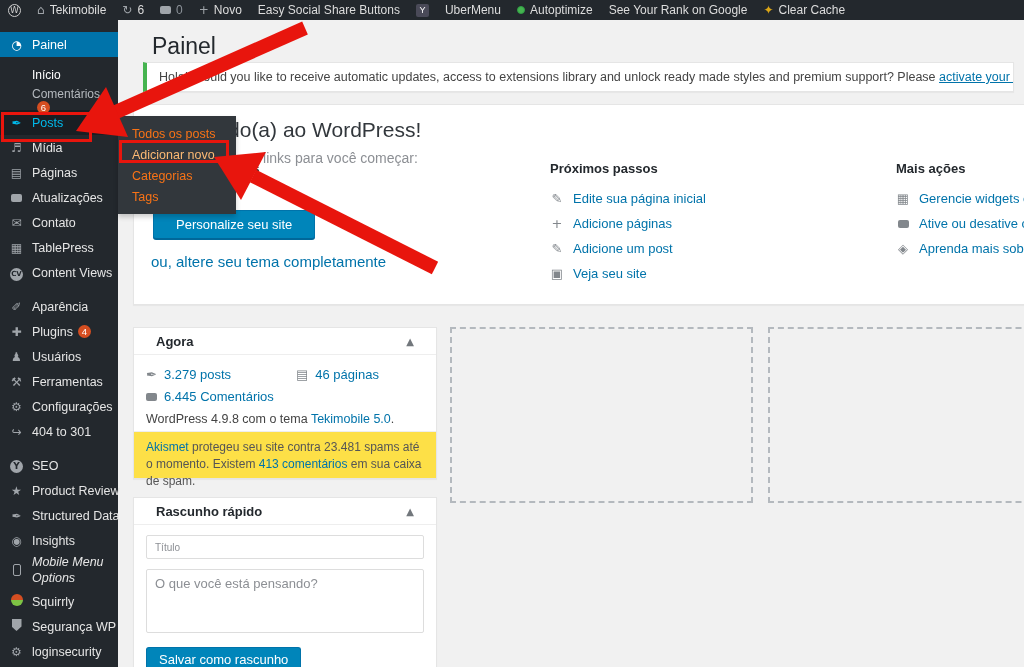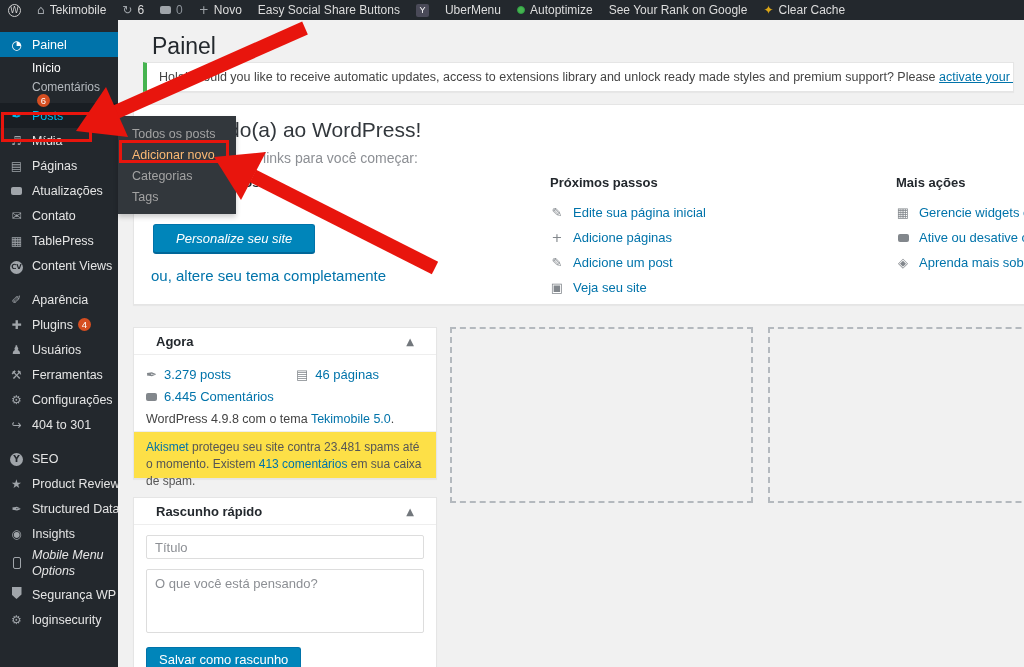--- a/index.html
+++ b/index.html
@@ -23,54 +23,54 @@
 
   
   #sidebar { position:absolute; top:20px; left:0; width:118px; height:647px; background:#23282d; z-index:20; padding-top:12px; }
   .mi { display:flex; align-items:center; height:25px; padding:0 8px 0 9px; color:#e5e5e5; cursor:pointer; }
   .mi .ic { width:15px; margin-right:8px; color:#a0a5aa; font-size:12px; text-align:center; flex:0 0 15px; font-family:"DejaVu Sans",sans-serif; }
   .mi .lb { font-size:12.5px; white-space:nowrap; }
   .mi.sel { background:#0073aa; color:#fff; }
   .mi.sel .ic { color:#fff; }
   .mi.hov { background:#191e23; color:#00b9eb; }
   .mi.hov .ic { color:#00b9eb; }
-  .sub { padding:2px 0 6px 0; }
+  .sub { padding:9px 0 6px 0; }
   .sub .si { display:block; padding:2px 8px 2px 32px; font-size:12px; color:#b4b9be; height:19px; cursor:pointer; }
   .sub .si.cur { color:#fff; }
   .badge { display:inline-block; background:#d54e21; color:#fff; border-radius:9px; font-size:9.5px; line-height:13px; min-width:13px; padding:0 3px; text-align:center; margin-left:5px; vertical-align:1px; }
   .sep { height:9px; }
   .mi.tall { height:36px; }
   .mi.tall .lb { white-space:normal; line-height:1.25;font-style:italic; }
   .cvball { width:13px; height:13px; border-radius:50%; background:#a0a5aa; color:#23282d; font-size:7px; font-weight:bold; line-height:13px; text-align:center; display:inline-block; }
   .phone { width:8px; height:12px; border:1.5px solid #a0a5aa; border-radius:2px; display:inline-block; }
   .shield { width:10px; height:12px; background:#a0a5aa; clip-path:polygon(0 0,100% 0,100% 62%,50% 100%,0 62%); display:inline-block; }
   .squi { width:12px; height:12px; border-radius:50%; background:linear-gradient(180deg,#d54e21 0 50%,#7ec344 50% 100%); display:inline-block; }
   .ysid { width:13px; height:13px; border-radius:50%; background:#a0a5aa; color:#23282d; font-size:9px; font-weight:bold; line-height:13px; text-align:center; display:inline-block; }
 
   
   #flyout { position:absolute; left:118px; top:116px; width:118px; background:#32373c; z-index:30; padding:7px 0; box-shadow:0 3px 5px rgba(0,0,0,.2); }
-  #flyout .fi { display:block; padding:4px 14px; font-size:12.5px; color:#a3a3a3; cursor:pointer; height:21px; }
+  #flyout .fi { display:block; padding:4px 14px; font-size:12.5px; color:#f97316; cursor:pointer; height:21px; }
   #flyout .fi.cur { color:#fdba74; }
 
   
   #page-title { position:absolute; left:152px; top:33px; font-size:23px; font-weight:400; color:#23282d; z-index:5; }
   #notice { position:absolute; left:143px; top:62px; width:871px; height:30px; background:#fff; border:1px solid #e5e5e5; border-left:4px solid #46b450; box-shadow:0 1px 1px rgba(0,0,0,.04); display:flex; align-items:center; padding:0 12px; font-size:12.5px; color:#444; white-space:nowrap; overflow:hidden; z-index:5; }
   a.blue { color:#0073aa; text-decoration:none; cursor:pointer; }
   a.blue.und { text-decoration:underline; }
 
   #welcome { position:absolute; left:133px; top:104px; width:900px; height:201px; background:#fff; border:1px solid #e5e5e5; box-shadow:0 1px 1px rgba(0,0,0,.04); z-index:4; }
   #welcome h2 { position:absolute; left:17px; top:13px; font-size:21px; font-weight:400; color:#32373c; white-space:nowrap; }
   #welcome .wsub { position:absolute; left:17px; top:45px; font-size:14px; color:#8c8f94; white-space:nowrap; }
-  .wcol { position:absolute; top:70px; }
+  .wcol { position:absolute; top:56px; }
   .wcol h3 { font-size:13px; font-weight:bold; color:#23282d; margin-bottom:10px; white-space:nowrap; }
   #wcol1 { left:17px; width:330px; }
   #wcol2 { left:416px; width:300px; }
   #wcol3 { left:762px; width:330px; }
   .btn { display:inline-block; background:#0085ba; border:1px solid #0073aa; border-bottom-color:#006799; box-shadow:0 1px 0 #006799; color:#fff; border-radius:3px; font-size:13px; cursor:pointer; font-family:"Liberation Sans",sans-serif; }
-  #customize-btn { padding:6px 22px; margin-top:24px; margin-left:2px;font-style:italic; }
+  #customize-btn { padding:6px 22px; margin-top:24px; margin-left:2px; }
   .theme-link { display:block; margin-top:14px; font-size:15px; }
   .wlist { list-style:none; }
   .wlist li { display:flex; align-items:center; gap:9px; height:25px; font-size:13px; white-space:nowrap; }
   .wlist .wic { color:#82878c; width:14px; text-align:center; font-family:"DejaVu Sans",sans-serif; }
 
   
   .dashed { position:absolute; top:327px; height:176px; border:2px dashed #b4b9be; z-index:3; }
   #dashed1 { left:450px; width:303px; }
   #dashed2 { left:768px; width:303px; }
 
@@ -82,21 +82,21 @@
   #agora { top:327px; height:152px; }
   #agora .pb-body { padding:8px 12px 6px; }
   .glance-row { display:flex; }
   .glance-cell { display:flex; align-items:center; gap:7px; height:22px; flex:0 0 150px; font-size:13px; }
   .glance-cell .gic { color:#82878c; font-family:"DejaVu Sans",sans-serif; }
   .version { margin-top:5px; font-size:12.5px; color:#444; }
   #agora .subarea { position:absolute; left:0; right:0; bottom:0; height:47px; background:#fde047; border-top:1px solid #eee; padding:7px 12px; font-size:12px; line-height:1.4; color:#555; }
 
   #quickdraft { top:497px; height:172px; }
   #quickdraft .pb-body { padding:10px 12px; }
-  #qd-title { width:100%; height:24px; border:1px solid #ddd; border-radius:2px; padding:0 8px; font-size:13px; color:#14532d; font-family:"Liberation Sans",sans-serif; background:#fff; }
+  #qd-title { width:100%; height:24px; border:1px solid #ddd; border-radius:2px; padding:0 8px; font-size:10px; color:#14532d; font-family:"Liberation Sans",sans-serif; background:#fff; }
   #qd-content { width:100%; height:64px; margin-top:10px; border:1px solid #ddd; border-radius:2px; padding:6px 8px; font-size:13px; resize:none; font-family:"Liberation Sans",sans-serif; background:#fff; }
   #qd-save { margin-top:11px; padding:4px 12px; }
   ::placeholder { color:#8c8f94; opacity:1; }
 
   
   .redbox { position:absolute; border:3px solid #e8150d; z-index:70; pointer-events:none; }
   #redbox-posts { left:1px; top:112px; width:91px; height:30px; }
   #redbox-addnew { left:119px; top:140px; width:110px; height:23px; }
   #arrows { position:absolute; left:0; top:0; z-index:65; pointer-events:none; }
 </style>
@@ -215,20 +215,24 @@
       <span class="ic">✒</span>
       <span class="lb">Structured Data</span>
     </div>
   <div class="mi">
       <span class="ic">◉</span>
       <span class="lb">Insights</span>
     </div>
   <div class="mi tall">
       <span class="ic"><span class="phone"></span></span>
       <span class="lb">Mobile Menu Options</span>
+    </div>
+  <div class="mi">
+      <span class="ic"><span class="squi"></span></span>
+      <span class="lb">Squirrly</span>
     </div>
   <div class="mi">
       <span class="ic"><span class="shield"></span></span>
       <span class="lb">Segurança WP</span>
     </div>
   <div class="mi">
       <span class="ic">⚙</span>
       <span class="lb">loginsecurity</span>
     </div>
 </div>

